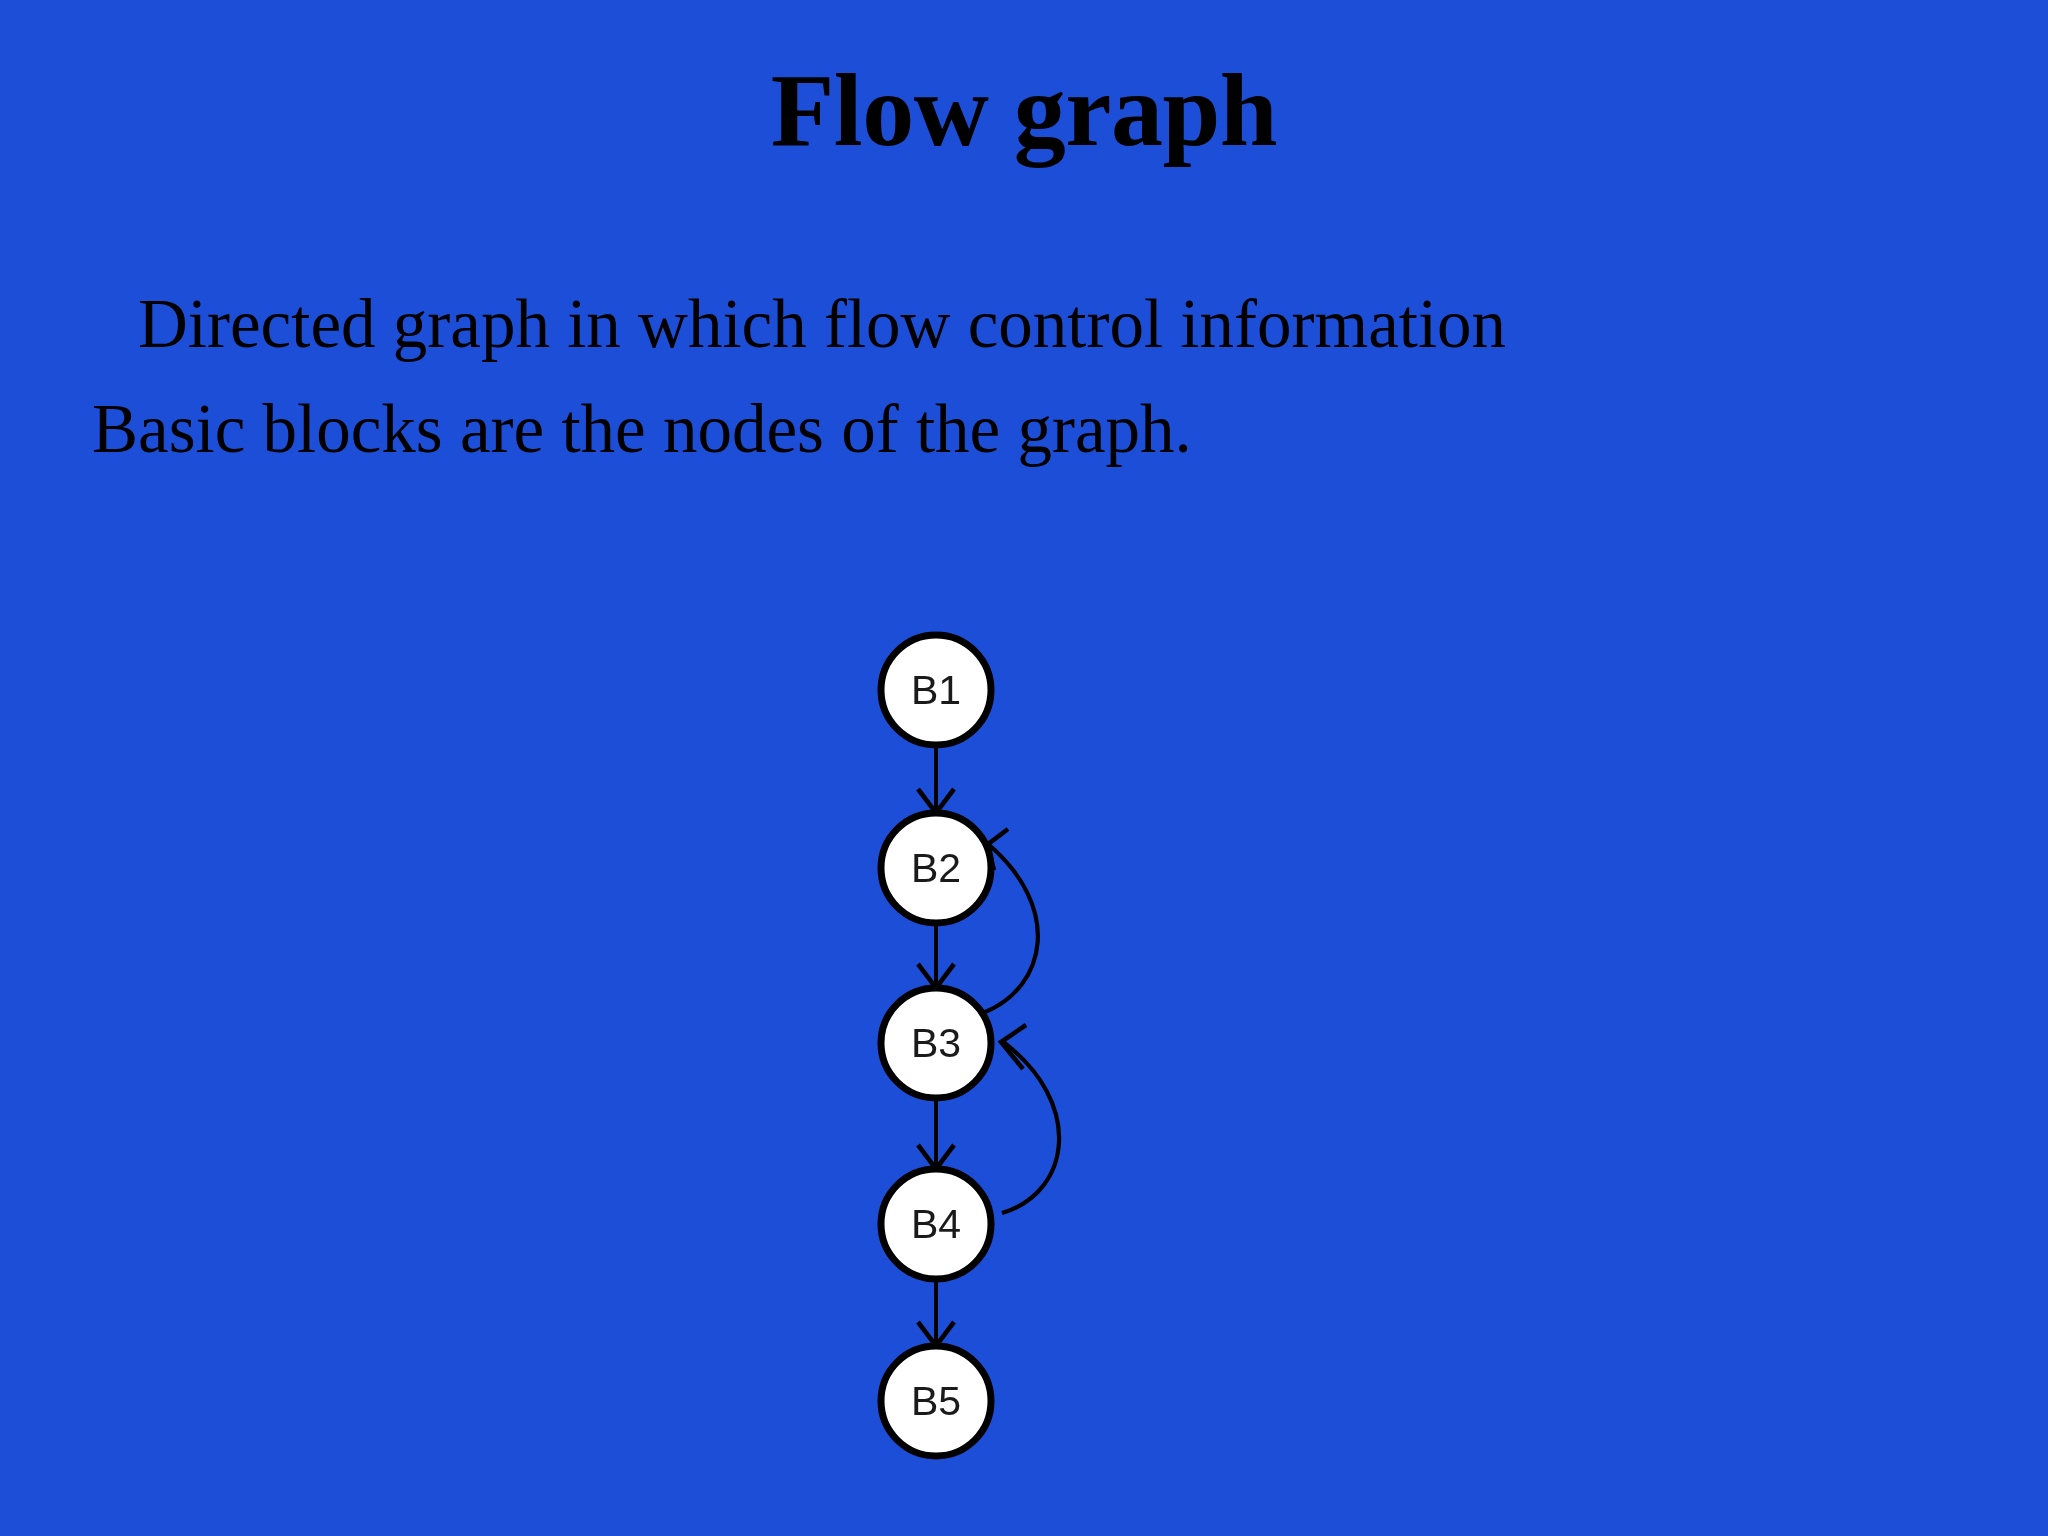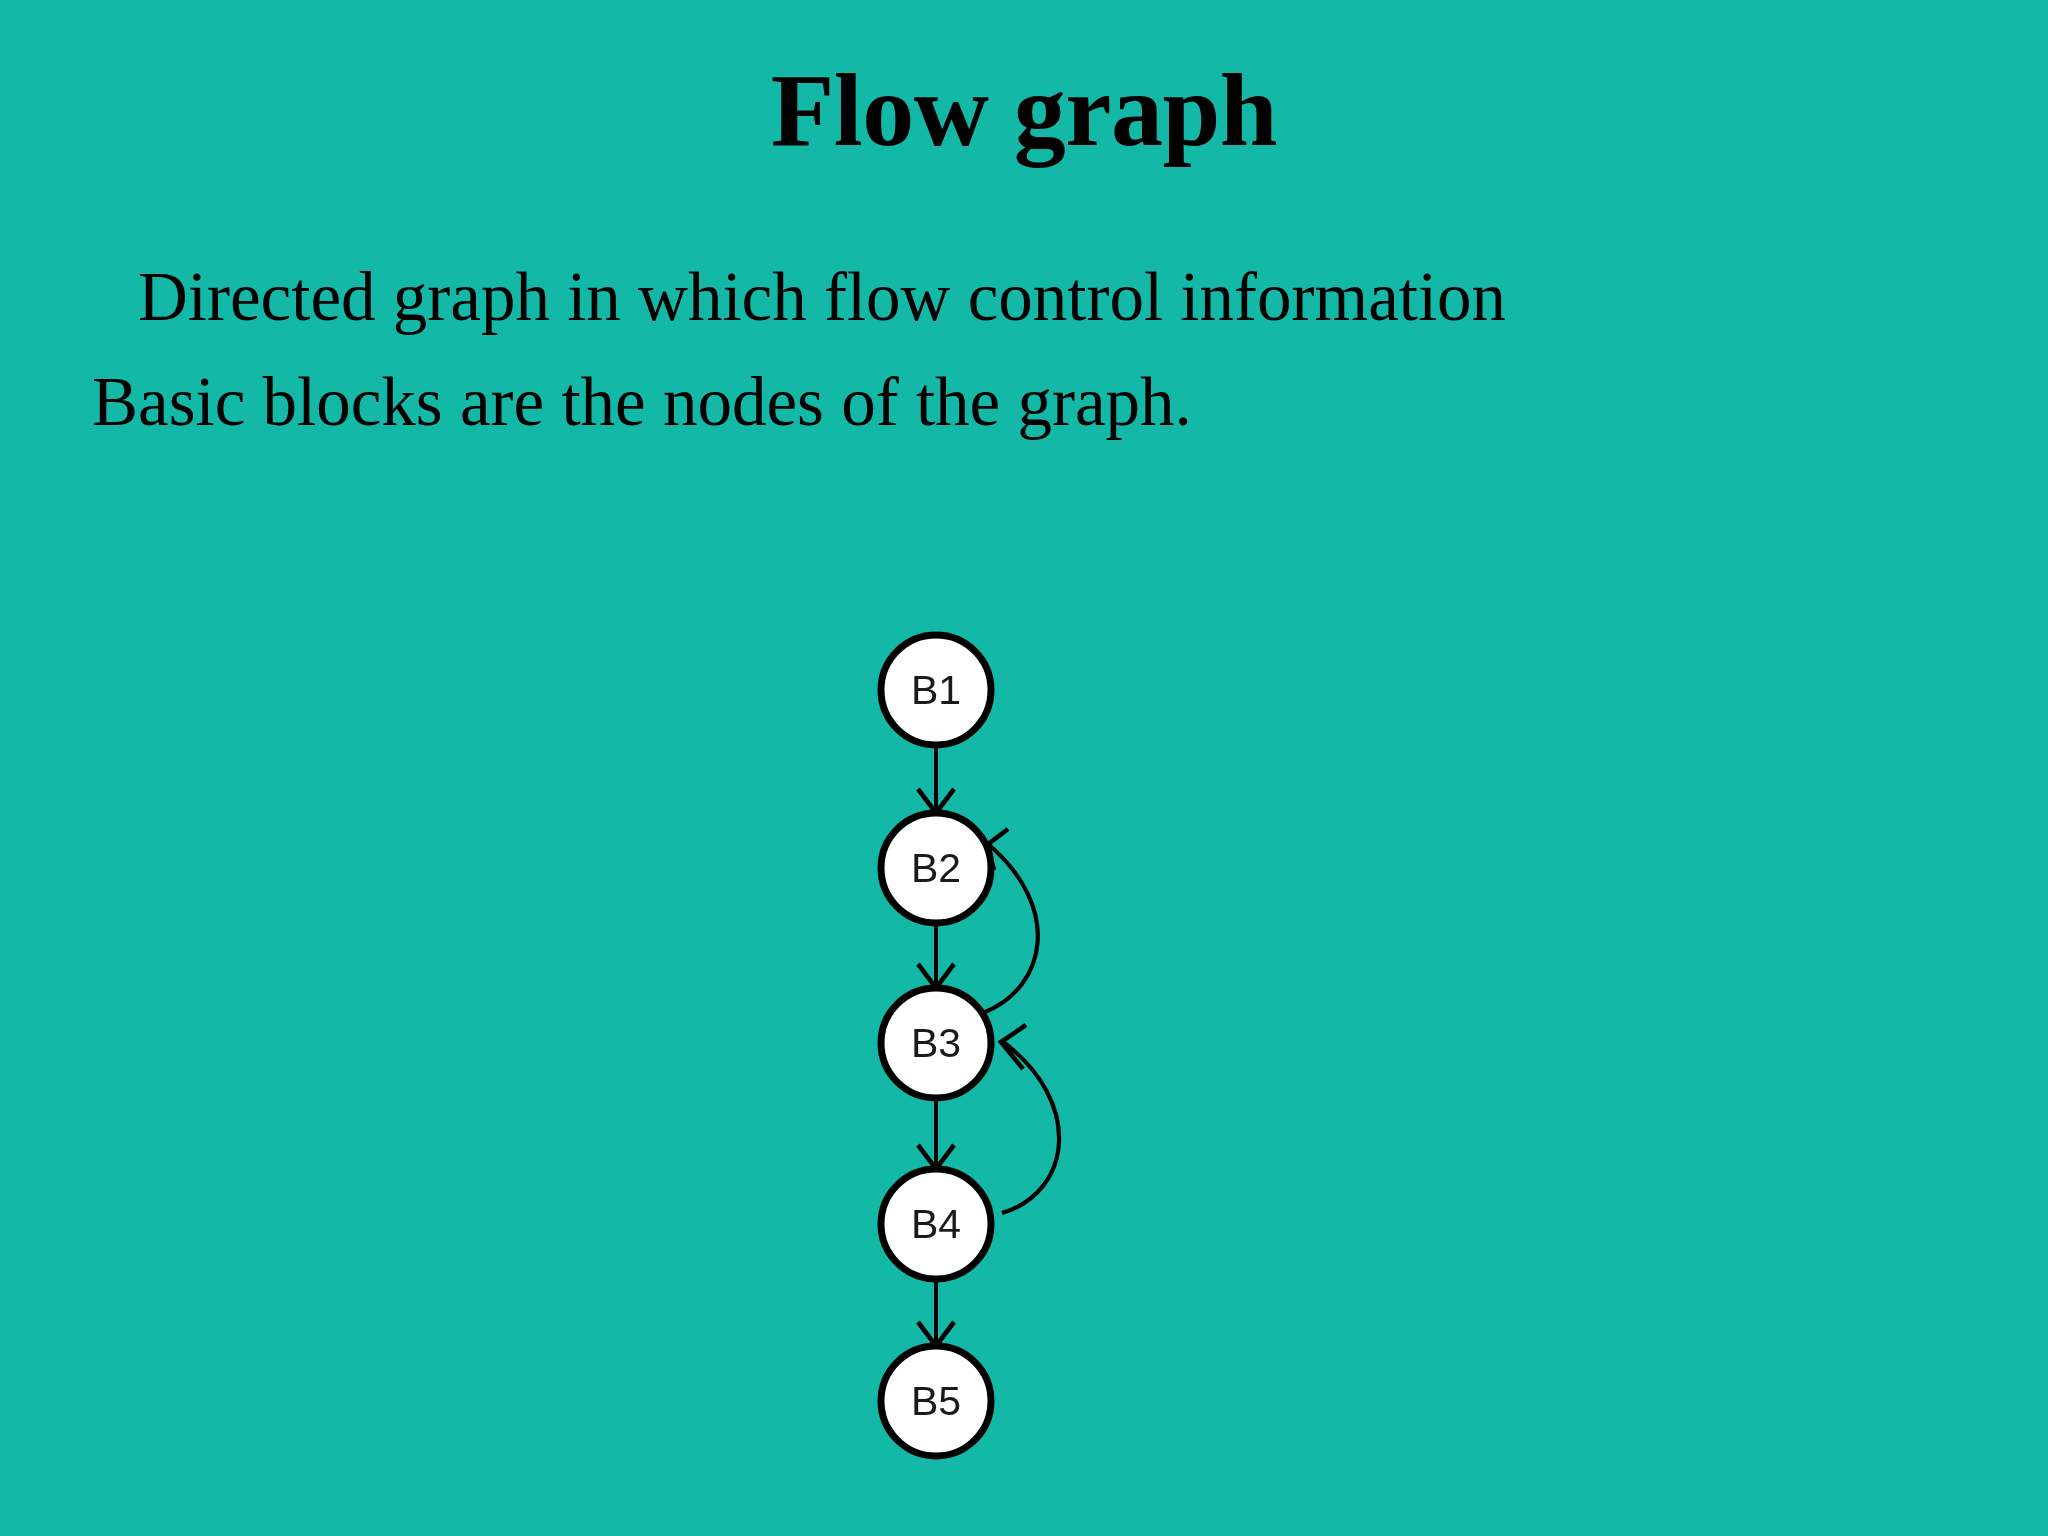--- a/index.html
+++ b/index.html
@@ -13,21 +13,21 @@
     overflow: hidden;
     font-family: "Liberation Serif", "DejaVu Serif", serif;
     color: #000000;
     position: relative;
   }
   .slide {
     position: absolute;
     left: 0; top: 0;
     width: 2048px;
     height: 1536px;
-    background: #14b8a6;
+    background: #1d4ed8;
   }
   .slide-title {
     position: absolute;
     left: 0;
     top: 52px;
     width: 2048px;
     text-align: center;
     font-family: "Liberation Serif", "DejaVu Serif", serif;
     font-weight: bold;
     font-size: 104px;
@@ -41,20 +41,21 @@
     left: 86px;
     top: 255px;
     width: 1900px;
   }
   .para {
     font-family: "Liberation Serif", "DejaVu Serif", serif;
     font-size: 69px;
     line-height: 1.23;
     color: #000000;
     font-weight: normal;
+    margin-top: 27px;
   }
   .para-1 {
     padding-left: 68px;
     text-indent: -16px;
     width: 1880px;
   }
   .para-2 {
     margin-top: 20px;
     padding-left: 6px;
   }

